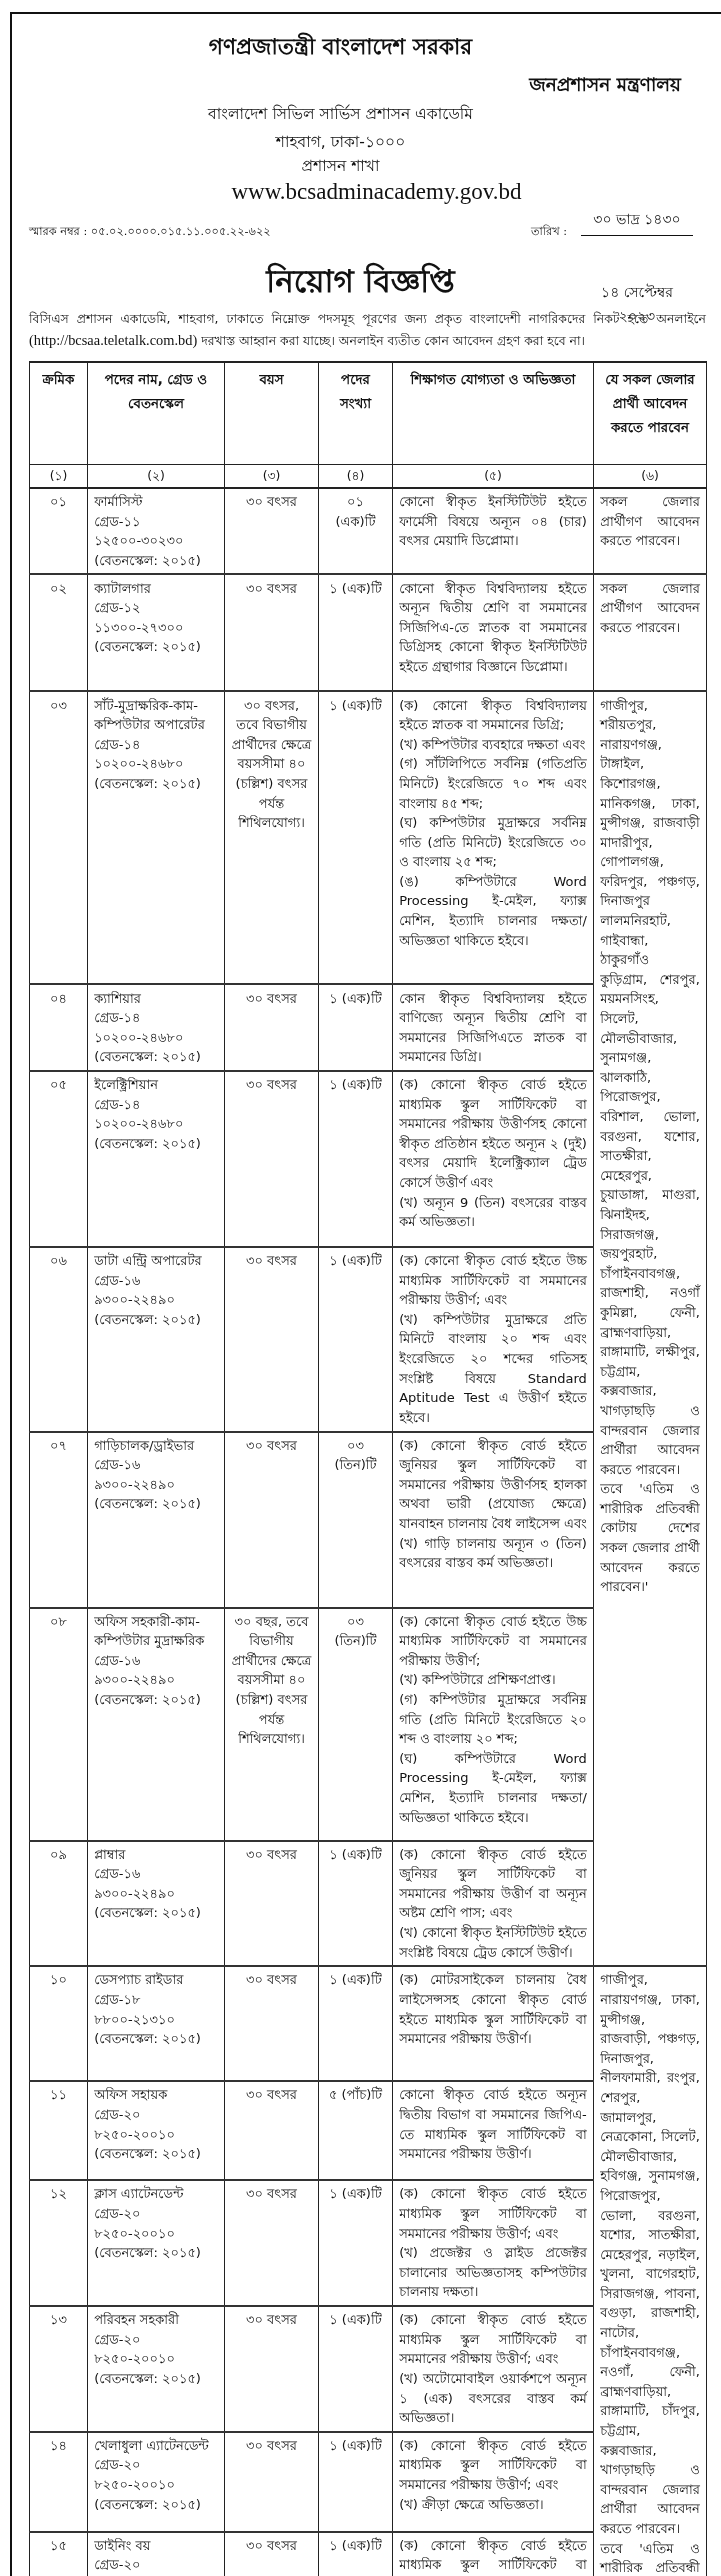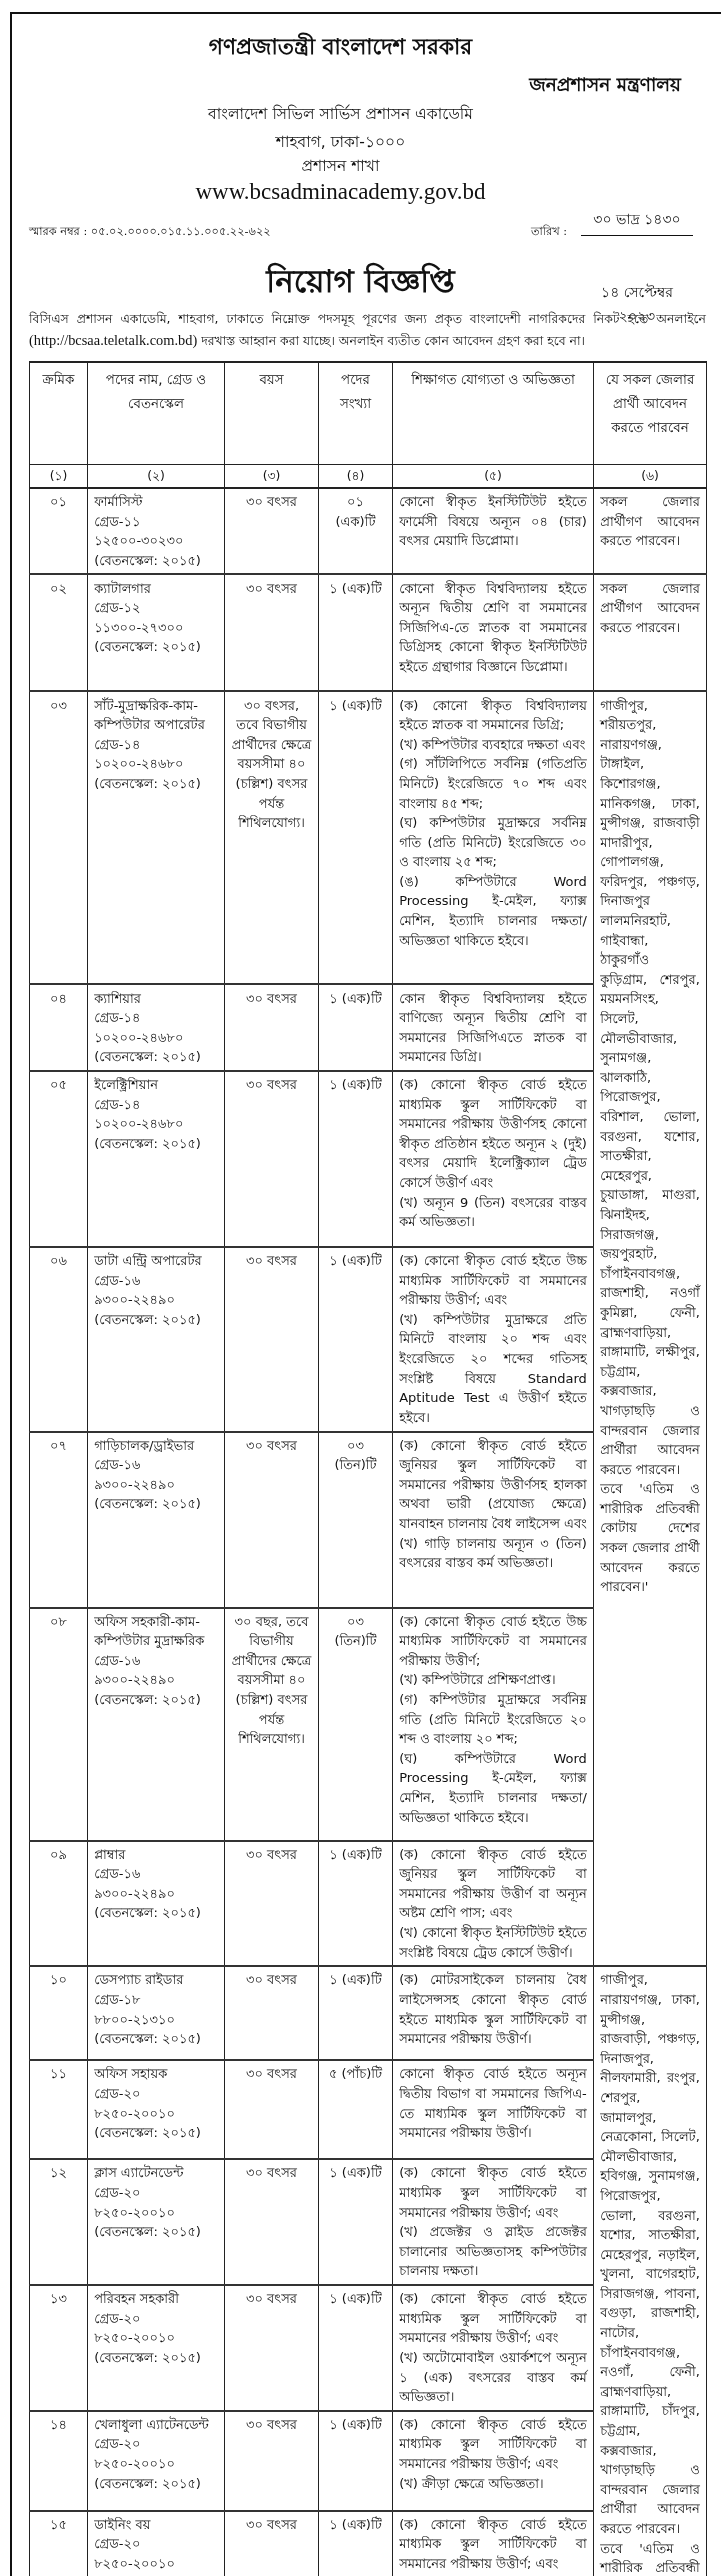--- a/index.html
+++ b/index.html
@@ -6,35 +6,35 @@
   body { width:721px; height:2842px; position:relative; overflow:hidden;
          font-family:"DejaVu Sans", "Liberation Sans", sans-serif; color:#111; }
   .frame { position:absolute; left:10.3px; top:12.4px; width:716px; height:2814px;
            border-left:2.6px solid #111; border-top:2.6px solid #111; border-bottom:3.1px solid #111; box-sizing:border-box; }
   .hdr-line { position:absolute; left:0; width:681px; text-align:center; }
   .gov { top:30px; font-size:21.6px; font-weight:bold; }
   .ministry { top:71px; font-size:18.5px; font-weight:bold;text-align:right; }
   .academy { top:102px; font-size:15.5px; }
   .addr { top:130px; font-size:15.5px; }
   .branch { top:154px; font-size:15.5px; }
-  .web { top:179px; font-size:23px; font-family:"Liberation Serif", serif; }
+  .web { top:179px; font-size:23px; font-family:"Liberation Serif", serif;margin-left:36px; }
   .memo { position:absolute; left:29px; top:223px; font-size:11.3px; }
   .date-label { position:absolute; left:531px; top:223px; font-size:11.3px; }
   .date-block { position:absolute; left:581px; top:208px; width:112px; text-align:center; font-size:14px; }
   .date-block .bn { padding-bottom:3.1px; border-bottom:1px solid #111; }
   .date-block .en { padding-top:3.1px;margin-top:42px; }
   .title { position:absolute; left:0; top:257px; width:721px; text-align:center; font-size:31px; font-weight:bold; }
   .intro { position:absolute; left:29px; top:309px; width:677px; font-size:12.4px; line-height:20.6px; text-align:justify; }
   .intro .url { font-family:"Liberation Serif", serif; font-size:14.4px; }
 
   table.jobs { position:absolute; left:29px; top:361px; width:678px; border-collapse:collapse; table-layout:fixed; }
   table.jobs col.c1 { width:58px; } table.jobs col.c2 { width:137px; } table.jobs col.c3 { width:94px; }
   table.jobs col.c4 { width:74px; } table.jobs col.c5 { width:201px; } table.jobs col.c6 { width:113px; }
   table.jobs th, table.jobs td { border-left:0.8px solid #222; border-right:0.8px solid #222; vertical-align:top; padding:3.1px 6.2px; font-size:13px; line-height:19.6px; font-weight:normal; }
-  table.jobs thead tr.h1 th { border-top:2.1px solid #222; height:93px; text-align:center; font-weight:normal; font-size:13.4px; line-height:24px; padding-top:5.2px; }
+  table.jobs thead tr.h1 th { border-top:2.1px solid #222; height:93px; text-align:center; font-weight:bold; font-size:13.4px; line-height:24px; padding-top:5.2px; }
   table.jobs thead tr.h2 th { border-top:1.5px solid #222; border-bottom:2.1px solid #222; height:14.4px; text-align:center; font-size:12.4px; padding:1px 2.1px; }
   table.jobs tbody td.rowb { border-top:2.1px solid #333; }
   table.jobs tbody tr:last-child td { border-bottom:2.1px solid #555; }
   .center { text-align:center; }
   .just { text-align:justify; }
   .dist { font-size:13px; line-height:19.6px; }
   .line { display:block; }
 </style>
 </head>
 <body>
@@ -233,21 +233,21 @@
       </td>
       <td class="center rowb">৩০ বৎসর</td>
       <td class="center rowb">১ (এক)টি</td>
       <td class="just rowb">
         <span class="line">(ক) কোনো স্বীকৃত বোর্ড হইতে জুনিয়র স্কুল সার্টিফিকেট বা সমমানের পরীক্ষায় উত্তীর্ণ বা অন্যূন অষ্টম শ্রেণি পাস; এবং</span>
         <span class="line">(খ) কোনো স্বীকৃত ইনস্টিটিউট হইতে সংশ্লিষ্ট বিষয়ে ট্রেড কোর্সে উত্তীর্ণ।</span>
       </td>
       <td class="just dist"></td>
     </tr>
 
-    <tr style="height:94px">
+    <tr style="height:115px">
       <td class="center rowb">১০</td>
       <td class="rowb">
         <span class="line">ডেসপ্যাচ রাইডার</span>
         <span class="line">গ্রেড-১৮</span>
         <span class="line">৮৮০০-২১৩১০</span>
         <span class="line">(বেতনস্কেল: ২০১৫)</span>
       </td>
       <td class="center rowb">৩০ বৎসর</td>
       <td class="center rowb">১ (এক)টি</td>
       <td class="just rowb">(ক) মোটরসাইকেল চালনায় বৈধ লাইসেন্সসহ কোনো স্বীকৃত বোর্ড হইতে মাধ্যমিক স্কুল সার্টিফিকেট বা সমমানের পরীক্ষায় উত্তীর্ণ।</td>

